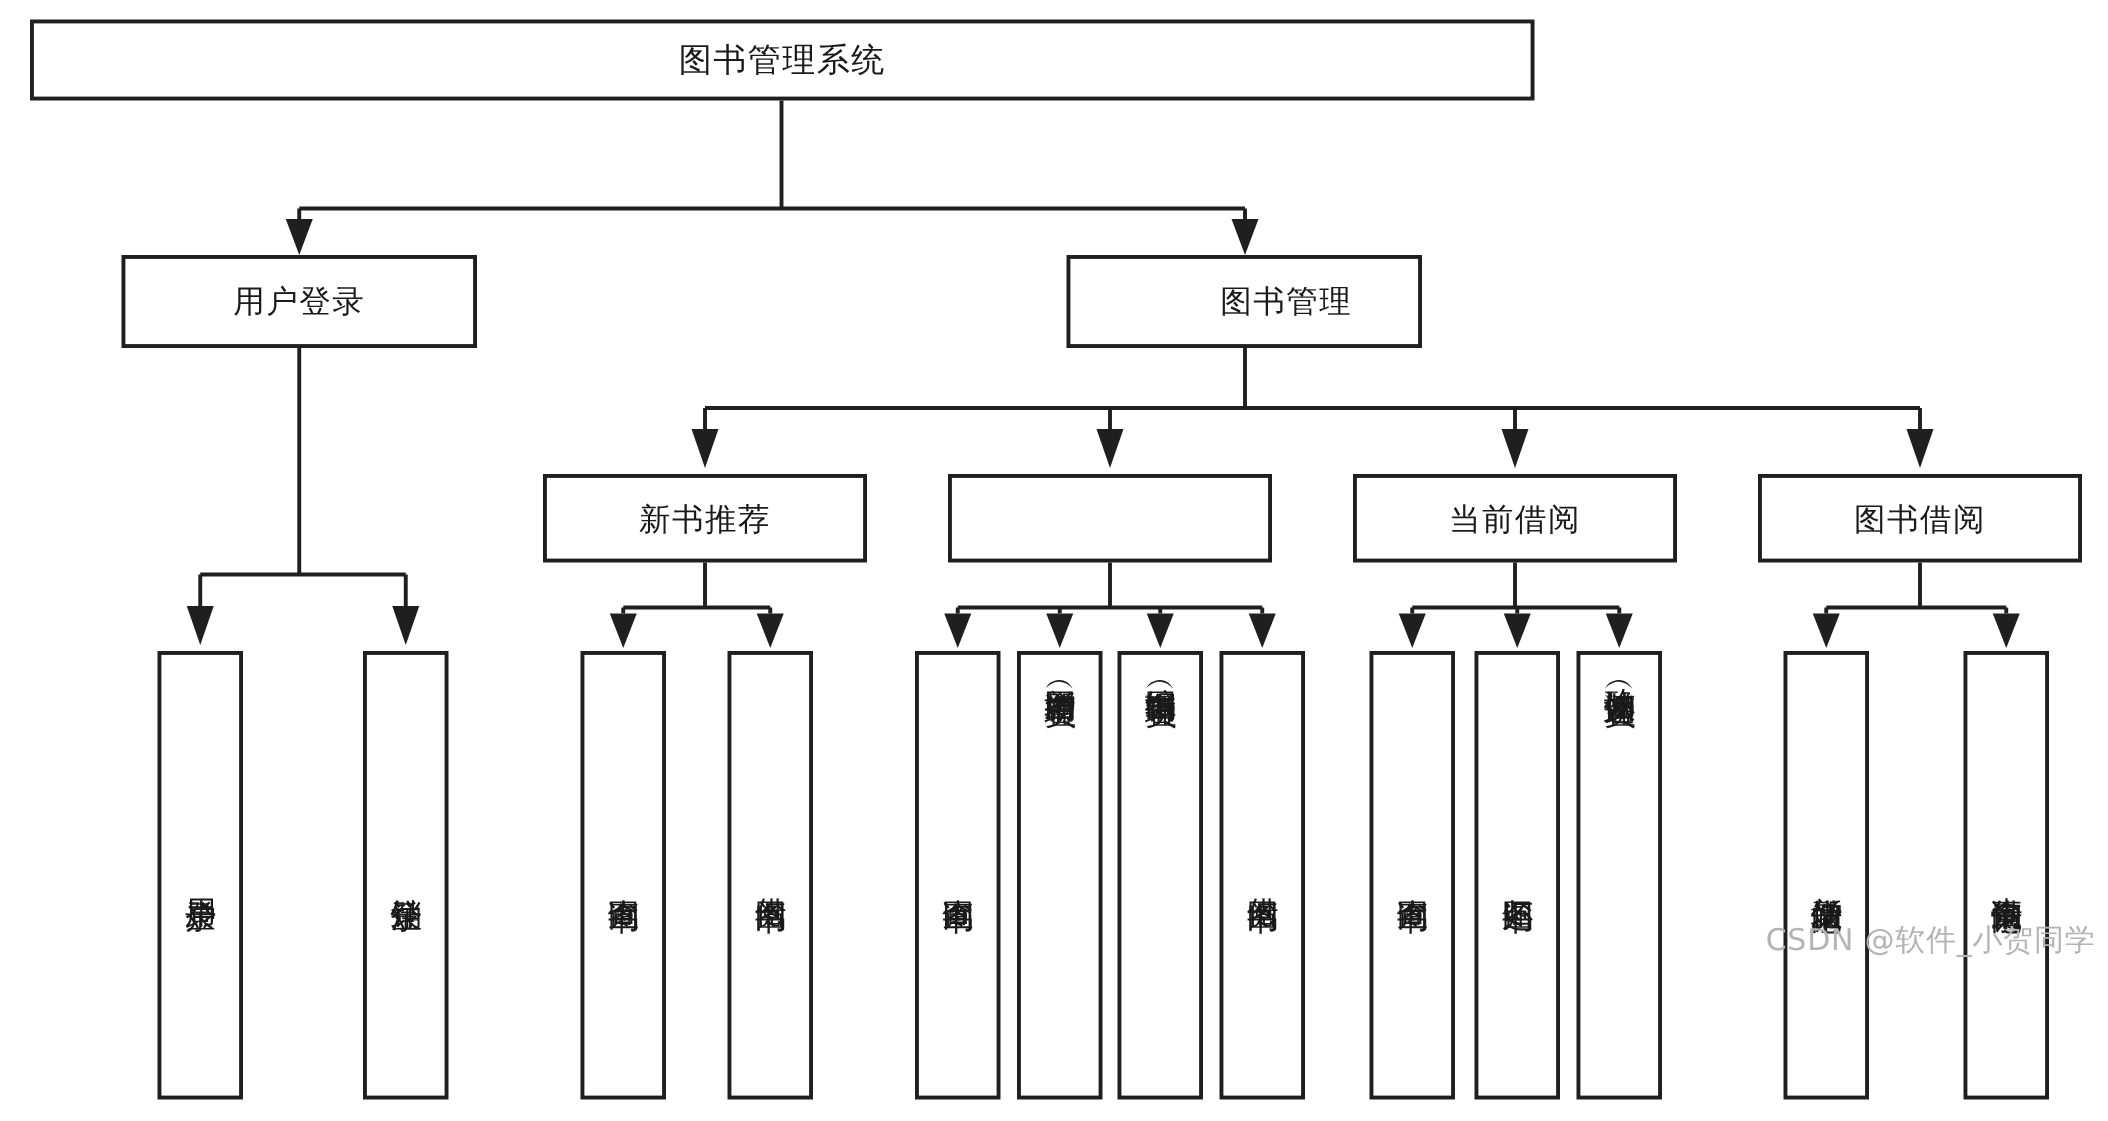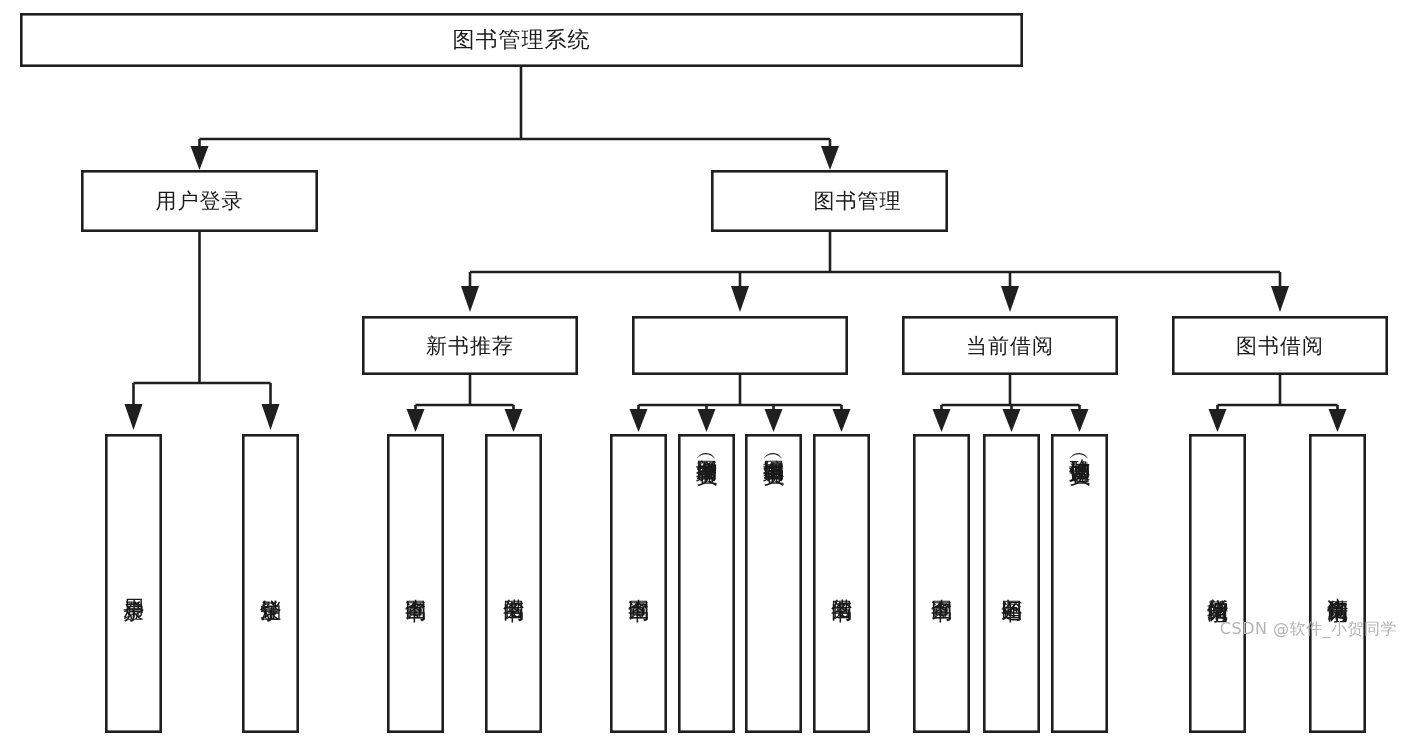--- a/index.html
+++ b/index.html
@@ -67,21 +67,21 @@
     white-space: nowrap;
     pointer-events: none;
   }
   .root-label-wrap {
     font-size: 22px;
   }
   #watermark {
     position: absolute;
     right: 8px;
     bottom: 6px;
-    font-size: 16px;
+    font-size: 20px;
     color: #b4b4b4;
     font-family: "DejaVu Sans", "Liberation Sans", sans-serif;
     letter-spacing: 0.5px;
     white-space: nowrap;
   }
 </style>
 </head>
 <body>
 
 <div id="diagram-root">

